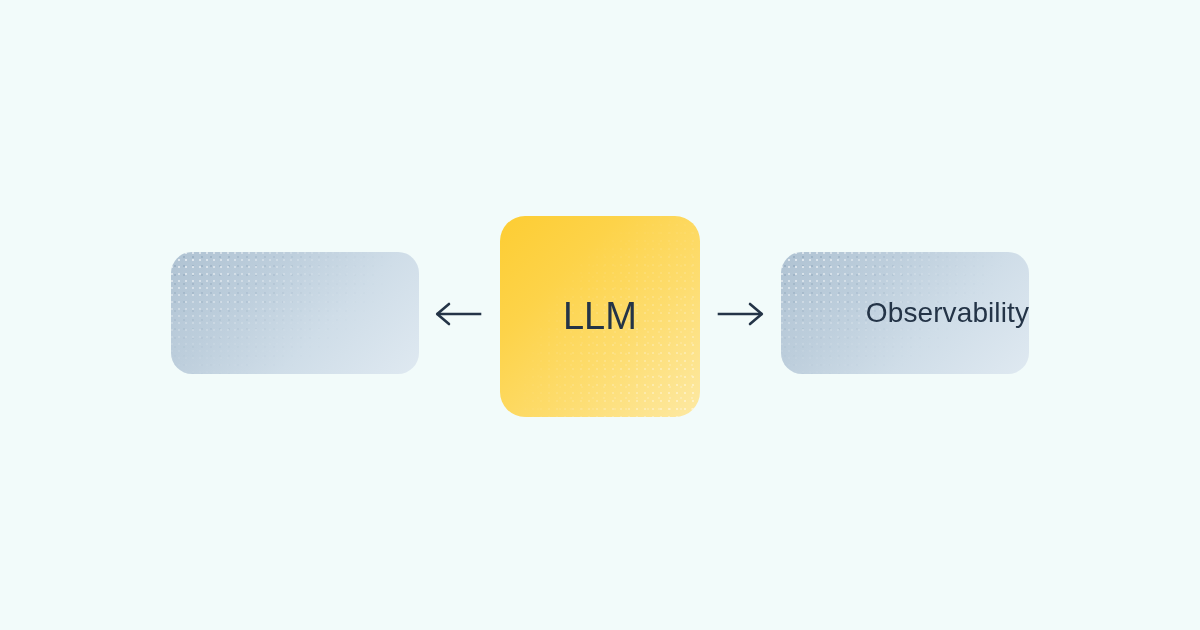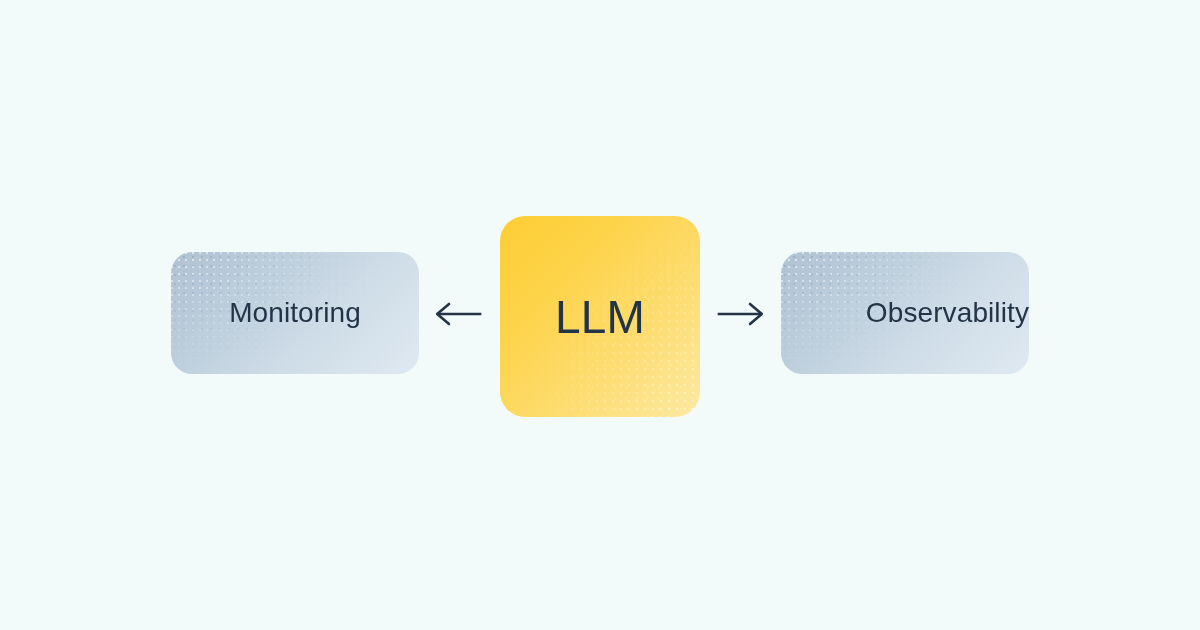--- a/index.html
+++ b/index.html
@@ -89,41 +89,40 @@
   #node-llm {
     left: 500px;
     top: 216px;
     width: 200px;
     height: 201px;
     border-radius: 25px;
     background: linear-gradient(135deg, #fdcd33 0%, #fdd349 30%, #fddc6d 62%, #fde9a4 100%);
   }
 
   .side-label { font-size: 28px; }
-  .center-label { font-size: 46px; }
+  .center-label { font-size: 38px; }
 
   
   .arrow {
     position: absolute;
     top: 298px;
     width: 48px;
     height: 32px;
   }
   #arrow-llm-to-monitoring { left: 434px; }
   #arrow-llm-to-observability { left: 717px; }
   .arrow svg { display: block; overflow: visible; }
 </style>
 </head>
 <body>
 
 <div id="diagram-canvas">
 
   <div class="node" id="node-monitoring">
     <span class="node-noise"></span>
-    <span class="node-label side-label">Monitoring</span>
   </div>
 
   <div class="arrow" id="arrow-llm-to-monitoring">
     <svg width="48" height="32" viewBox="0 0 48 32" fill="none">
       <path d="M46 16 H4" stroke="#243447" stroke-width="2.6" stroke-linecap="square"></path>
       <path d="M15 6 L3.2 16 L15 26" stroke="#243447" stroke-width="2.6" stroke-linecap="round" stroke-linejoin="round" fill="none"></path>
     </svg>
   </div>
 
   <div class="node" id="node-llm">

